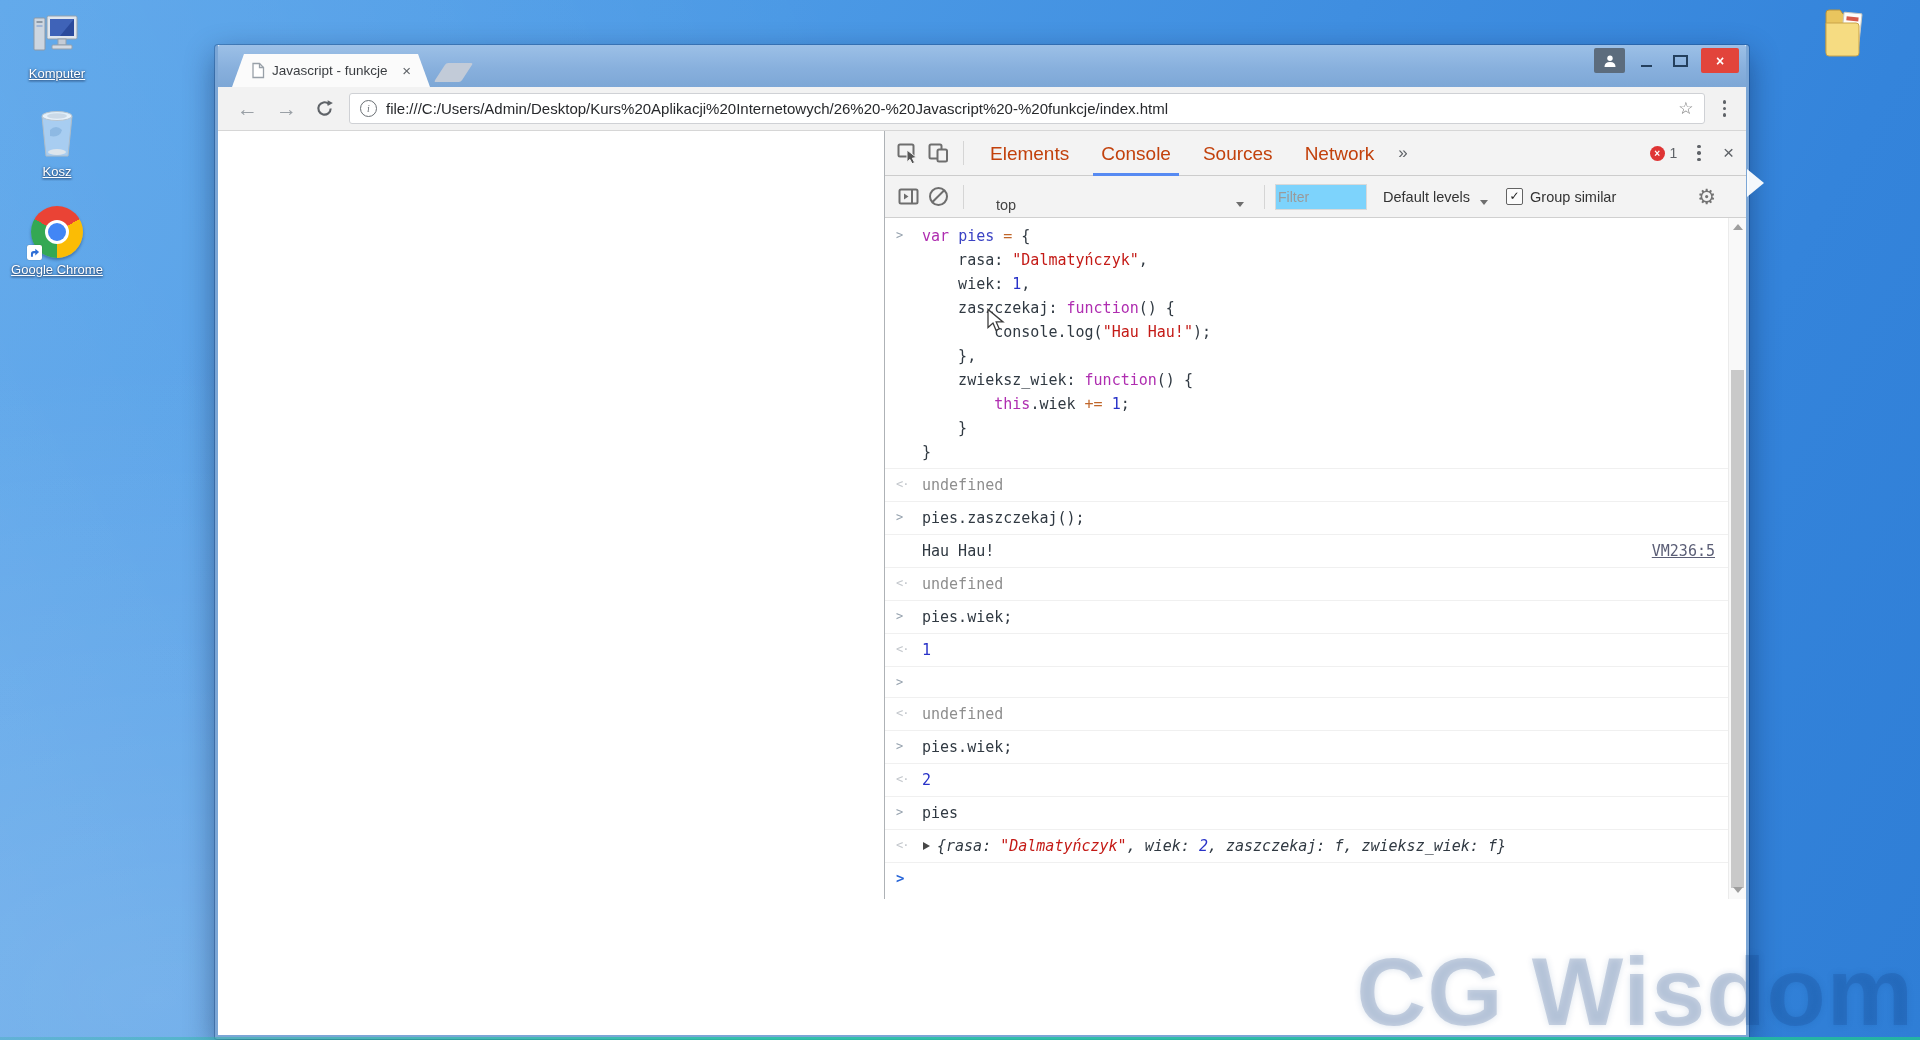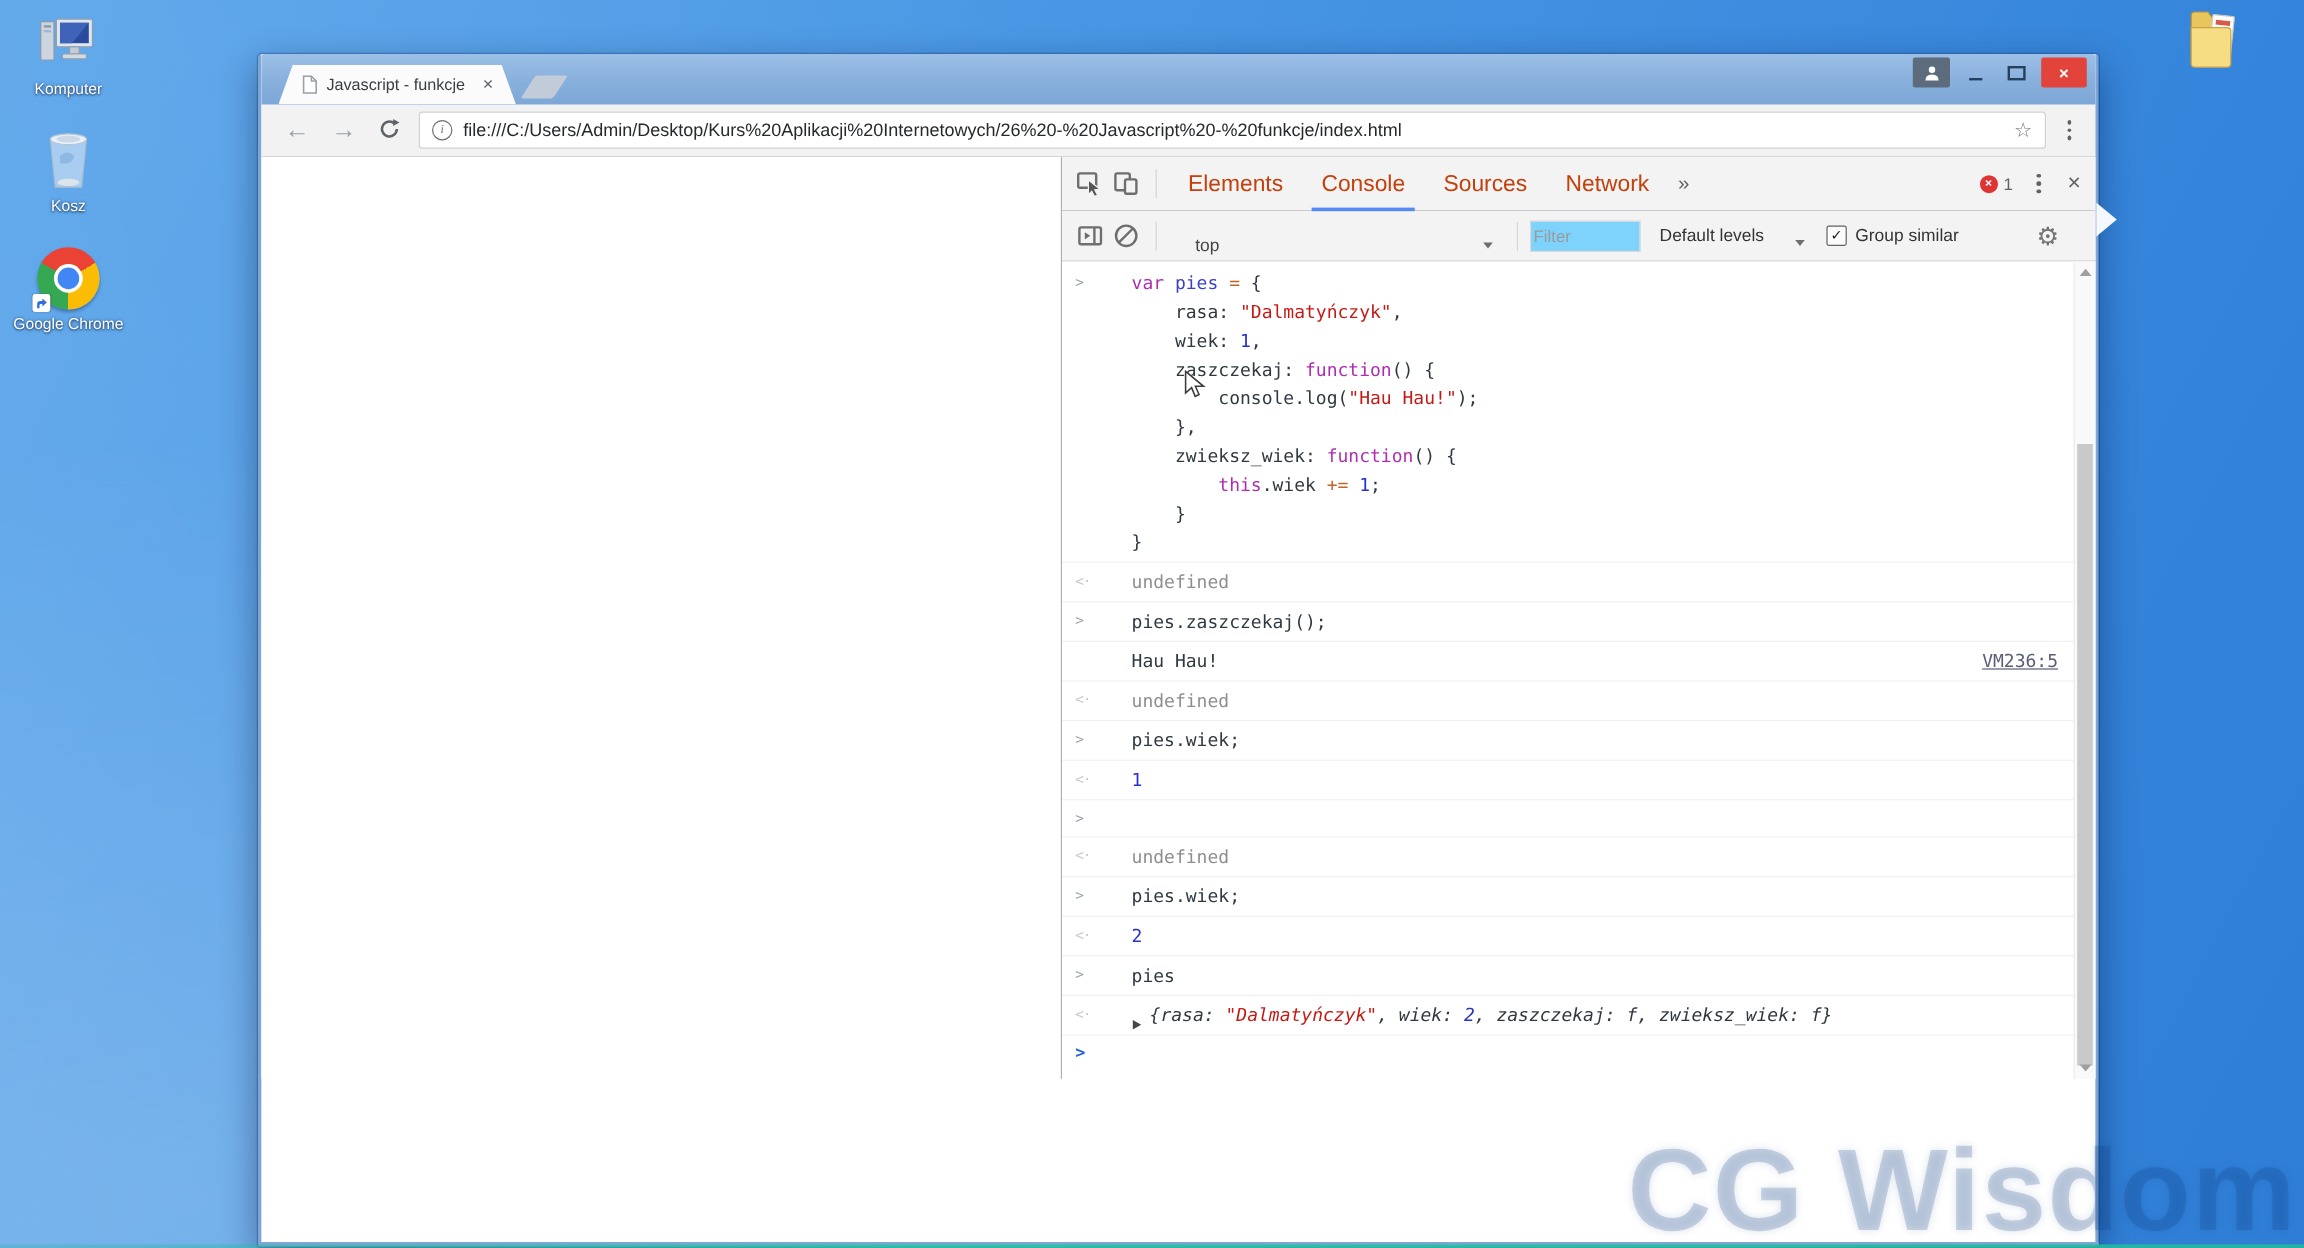--- a/index.html
+++ b/index.html
@@ -10,21 +10,21 @@
       linear-gradient(65deg, rgba(255,255,255,.10) 0%, rgba(255,255,255,.04) 38%, rgba(255,255,255,0) 55%),
       linear-gradient(118deg,#58a4ea 0%,#4b99e5 32%,#3f8ee0 55%,#3484db 78%,#2f7ed6 100%);}
   .teal-strip{position:absolute;left:0;right:0;bottom:0;height:3px;
     background:linear-gradient(to right, rgba(35,175,150,.25), rgba(44,196,166,.9) 40%, rgba(35,185,158,.9));}
   .watermark{position:absolute;right:6px;bottom:-8px;font-size:97px;font-weight:bold;letter-spacing:1px;
     color:rgba(15,62,130,.20);text-shadow:0 0 7px rgba(15,62,130,.14);white-space:nowrap;}
   
   .dicon{position:absolute;left:8px;width:98px;text-align:center;cursor:default;}
   .dicon .art{height:56px;display:flex;align-items:flex-end;justify-content:center;}
   .dlabel{margin-top:4px;font-size:13px;color:#fff;line-height:15px;
-    text-shadow:0 1px 2px rgba(0,10,40,.65), 0 0 3px rgba(0,10,40,.4);}
+    text-shadow:0 1px 2px rgba(0,10,40,.65), 0 0 3px rgba(0,10,40,.4);text-decoration:underline;}
   .chrome-ball{position:relative;width:52px;height:52px;border-radius:50%;
     background:conic-gradient(from 60deg,#fbbc05 0 120deg,#34a853 0 240deg,#ea4335 0 360deg);
     box-shadow:0 2px 3px rgba(0,20,60,.35);}
   .chrome-ball .hub{position:absolute;left:50%;top:50%;width:24px;height:24px;transform:translate(-50%,-50%);
     background:#fff;border-radius:50%;}
   .chrome-ball .hub i{position:absolute;left:3px;top:3px;width:18px;height:18px;border-radius:50%;
     background:#4286f5;display:block;}
   .shortcut{position:absolute;left:-4px;bottom:-2px;width:15px;height:15px;background:#fff;border-radius:2px;
     box-shadow:0 0 1px rgba(0,0,0,.5);display:flex;align-items:center;justify-content:center;}
   .corner-folder{position:absolute;left:1822px;top:5px;width:50px;height:54px;}
@@ -86,35 +86,35 @@
   .blockic{width:15px;height:15px;border:2px solid #6e6e6e;border-radius:50%;position:relative;}
   .blockic::after{content:"";position:absolute;left:-1px;top:6px;width:17px;height:2px;background:#6e6e6e;
     transform:rotate(-45deg);}
   .ctxsel{display:flex;align-items:center;width:248px;margin-left:12px;padding:0 10px;cursor:pointer;
     font-size:14.5px;color:#444;margin-top:16px;}
   .dd{width:0;height:0;border-left:4.5px solid transparent;border-right:4.5px solid transparent;
     border-top:5.5px solid #6e6e6e;margin-left:auto;}
   .filter{width:86px;height:24px;border:1px solid #d9d9d9;background:#7dd3fc;font-size:14px;color:#333;
     padding:0 2px;outline:none;font-family:inherit;}
   .filter::placeholder{color:#9a9a9a;}
-  .levels{display:flex;align-items:flex-end;gap:24px;font-size:14.5px;color:#333;margin-left:16px;cursor:pointer;}
+  .levels{display:flex;align-items:flex-end;gap:8px;font-size:14.5px;color:#333;margin-left:16px;cursor:pointer;}
   .levels .dd{margin-left:2px;}
   .gs{display:flex;align-items:center;font-size:14.5px;color:#333;margin-left:18px;cursor:pointer;}
   .cb{width:15px;height:15px;border:1.5px solid #636363;border-radius:2px;background:#fbfbfb;color:#1a1a1a;
     font-size:12px;line-height:14px;text-align:center;margin-right:7px;}
   .gear{font-family:"DejaVu Sans",sans-serif;font-size:21px;color:#747474;margin-right:22px;cursor:pointer;}
   
   .console{flex:1;overflow:hidden;padding:2px 17px 0 0;background:#fff;
     font-family:"DejaVu Sans Mono","Liberation Mono",monospace;}
   .crow{display:flex;align-items:flex-start;padding:4px 14px 4px 0;border-bottom:1px solid #f0f0f0;}
   .crow .gut{flex:0 0 26px;padding-left:11px;font-size:12px;line-height:22px;color:#96a2ae;user-select:none;}
   .crow.result .gut,.crow.object .gut{color:#c3c7cc;letter-spacing:-1px;}
   .crow.prompt{border-bottom:none;}
   .crow.prompt .gut{color:#2765d8;font-weight:bold;font-size:14px;}
-  .cbody{flex:1;display:flex;align-items:flex-end;min-width:0;margin-left:21px;}
+  .cbody{flex:1;display:flex;align-items:flex-start;min-width:0;}
   .cbody pre{margin:0;font-size:15px;line-height:24px;white-space:pre;font-family:inherit;}
   .crow.object .cbody{font-style:italic;}
   .tri{width:0;height:0;border-left:7px solid #474747;border-top:4.5px solid transparent;
     border-bottom:4.5px solid transparent;margin:8px 7px 0 1px;flex:none;cursor:pointer;}
   .srclink{margin-left:auto;padding-left:12px;color:#5b5e76;text-decoration:underline;font-size:15px;
     line-height:24px;cursor:pointer;flex:none;}
   .tk-d{color:#303942}.tk-k{color:#af2db0}.tk-s{color:#c41a16}.tk-n{color:#2832c8}
   .tk-v{color:#3b43c4}.tk-o{color:#c0662a}.tk-g{color:#8e8e8e}.tk-f{color:#303942}
   
   .dtscroll{position:absolute;top:87px;right:0;bottom:0;width:17px;background:#f9f9f9;

